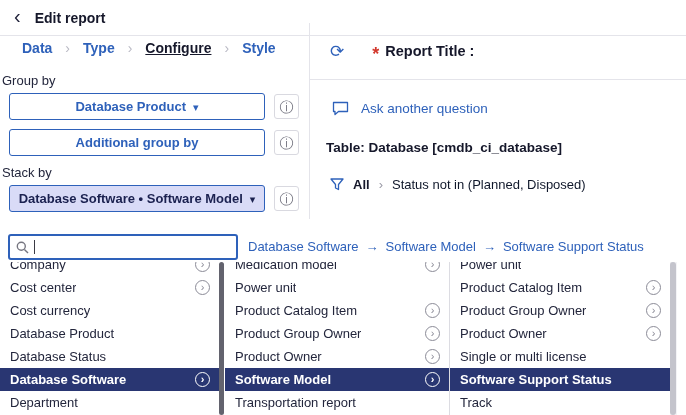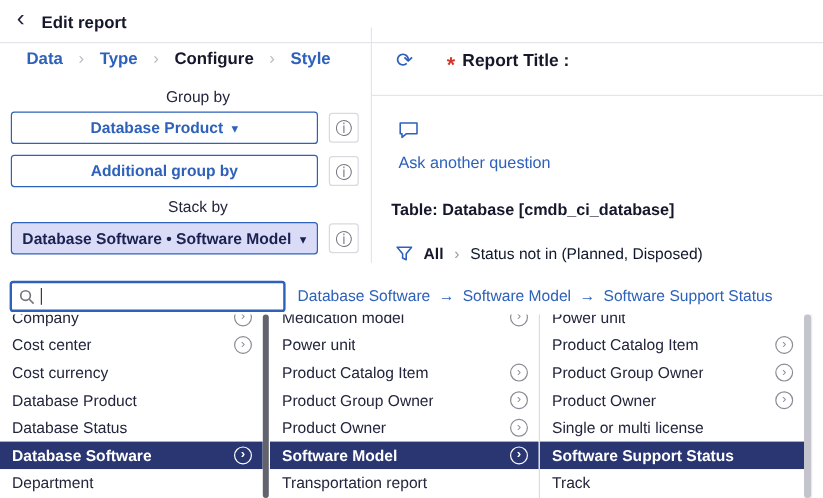--- a/index.html
+++ b/index.html
@@ -20,25 +20,25 @@
   .hdr-title { font-size: 14px; font-weight: bold; color: #15172a; }
 
   
   .top { position: absolute; top: 23px; left: 0; right: 0; height: 196px; display: flex; }
   .left-panel { width: 310px; border-right: 1px solid #e4e4ea; }
   .right-panel { flex: 1; }
 
   
   .tabs { display: flex; align-items: center; gap: 13px; padding: 17px 0 13px 22px; }
   .tab { font-size: 14px; font-weight: 600; color: #2e61ba; cursor: pointer; }
-  .tab.active { color: #15172a; font-weight: bold; }
+  .tab.active { color: #15172a; font-weight: bold; text-decoration: underline; }
   .tab-sep { color: #b9b9c4; font-size: 14px; }
 
   
-  .fld-label { font-size: 13px; color: #23263c; margin: 4px 0 5px 21px; text-align: center; }
+  .fld-label { font-size: 13px; color: #23263c; margin: 4px 0 5px 2px; }
   .ctl-row { display: flex; align-items: center; gap: 9px; margin: 0 0 9px 9px; }
   .dd-btn {
     width: 256px; height: 27px; background: #fff;
     border: 1px solid #2e61ba; border-radius: 3px;
     color: #2e61ba; font-size: 13px; font-weight: 600;
     display: flex; align-items: center; justify-content: center; gap: 7px;
     cursor: pointer; font-family: inherit;
   }
   .dd-btn .caret { font-size: 11px; padding-top: 1px; }
   .dd-btn.stacked {
@@ -52,21 +52,21 @@
   }
 
   
   .rt-title-row {
     height: 57px; display: flex; align-items: center;
     padding-left: 20px; border-bottom: 1px solid #e4e4ea;
   }
   .refresh { color: #2e61ba; font-size: 17px; margin-right: 28px; cursor: pointer; }
   .req { color: #d2372c; font-size: 18px; font-weight: bold; margin-right: 6px; line-height: 0; position: relative; top: 3px; }
   .rt-title { font-size: 14.5px; font-weight: bold; color: #15172a; }
-  .ask-row { margin: 21px 0 16px 22px; display: flex; align-items: flex-start; gap: 12px; flex-direction: column; }
+  .ask-row { margin: 21px 0 16px 22px; display: flex; align-items: flex-start; gap: 12px; }
   .ask-link { color: #2e61ba; font-size: 13.5px; cursor: pointer; }
   .table-row { margin: 24px 0 0 16px; font-size: 13.5px; font-weight: bold; color: #15172a; }
   .filter-row { margin: 22px 0 0 20px; display: flex; align-items: center; gap: 9px; font-size: 13px; }
   .filter-all { font-weight: bold; color: #15172a; }
   .filter-sep { color: #9a9aa6; }
   .filter-cond { color: #0f172a; }
 
   
   .picker { position: absolute; top: 232px; left: 0; right: 0; bottom: 0; background: #fff; }
   .picker-top { position: relative; height: 30px; }

